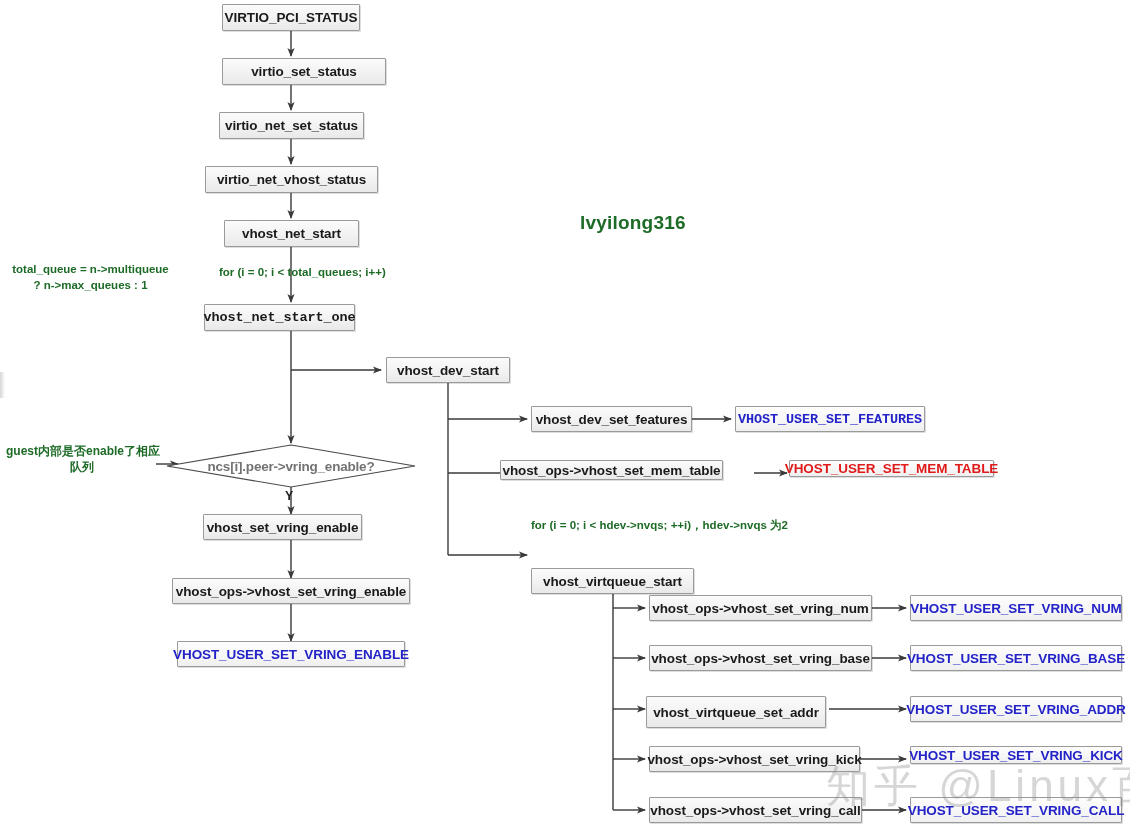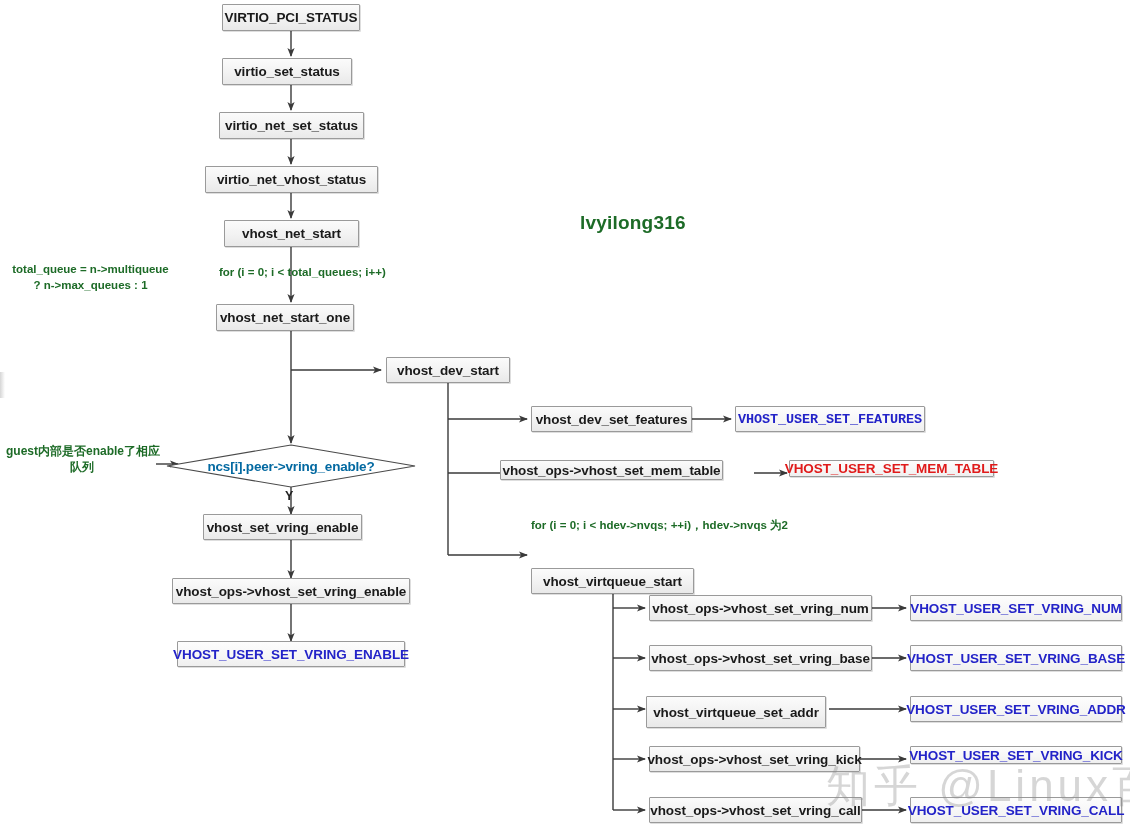--- a/index.html
+++ b/index.html
@@ -52,21 +52,21 @@
     position:absolute;
     display:flex;
     align-items:center;
     justify-content:center;
   }
   .diamond .dlabel{
     position:relative;
     z-index:2;
     font-weight:bold;
     font-size:13.5px;
-    color:#0369a1;
+    color:#737373;
     white-space:nowrap;
     letter-spacing:-0.2px;
   }
   
   .note{
     position:absolute;
     color:#1d6b27;
     font-size:11.5px;
     font-weight:bold;
     line-height:1.35;
@@ -157,29 +157,29 @@
       <path d="M613,568 L613,810"></path>
     </g>
 
     <g stroke="#4a4a4a" stroke-width="1.2" fill="#ffffff">
       <polygon points="291,445 415,466 291,487 167,466"></polygon>
     </g>
   </svg>
 
   <div class="node" style="left:222px;top:4px;width:138px;height:27px;">VIRTIO_PCI_STATUS</div>
 
-  <div class="node" style="left:222px;top:58px;width:130px;height:27px;">virtio_set_status</div>
+  <div class="node" style="left:222px;top:58px;width:164px;height:27px;">virtio_set_status</div>
 
   <div class="node" style="left:219px;top:112px;width:145px;height:27px;">virtio_net_set_status</div>
 
   <div class="node" style="left:205px;top:166px;width:173px;height:27px;">virtio_net_vhost_status</div>
 
   <div class="node" style="left:224px;top:220px;width:135px;height:27px;">vhost_net_start</div>
 
-  <div class="node" style="left:216px;top:304px;width:138px;height:27px;">vhost_net_start_one</div>
+  <div class="node" style="left:204px;top:304px;width:151px;height:27px;font-family:Liberation Mono, monospace;">vhost_net_start_one</div>
 
   <div class="node" style="left:386px;top:357px;width:124px;height:26px;">vhost_dev_start</div>
 
   <div class="node" style="left:531px;top:406px;width:161px;height:26px;">vhost_dev_set_features</div>
 
   <div class="node msg" style="left:735px;top:406px;width:190px;height:26px;font-family:Liberation Mono, monospace;">VHOST_USER_SET_FEATURES</div>
 
   <div class="node" style="left:500px;top:460px;width:223px;height:20px;">vhost_ops-&gt;vhost_set_mem_table</div>
 
   <div class="node msg msg-red" style="left:789px;top:460px;width:205px;height:17px;">VHOST_USER_SET_MEM_TABLE</div>

